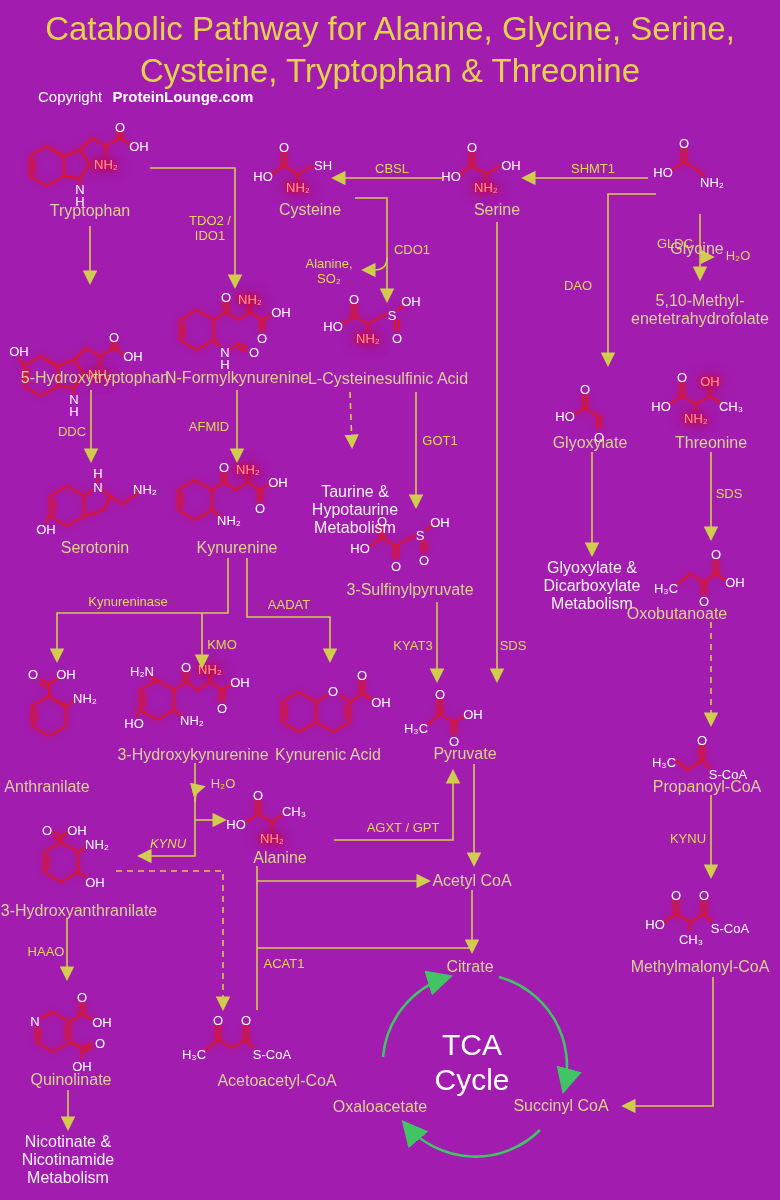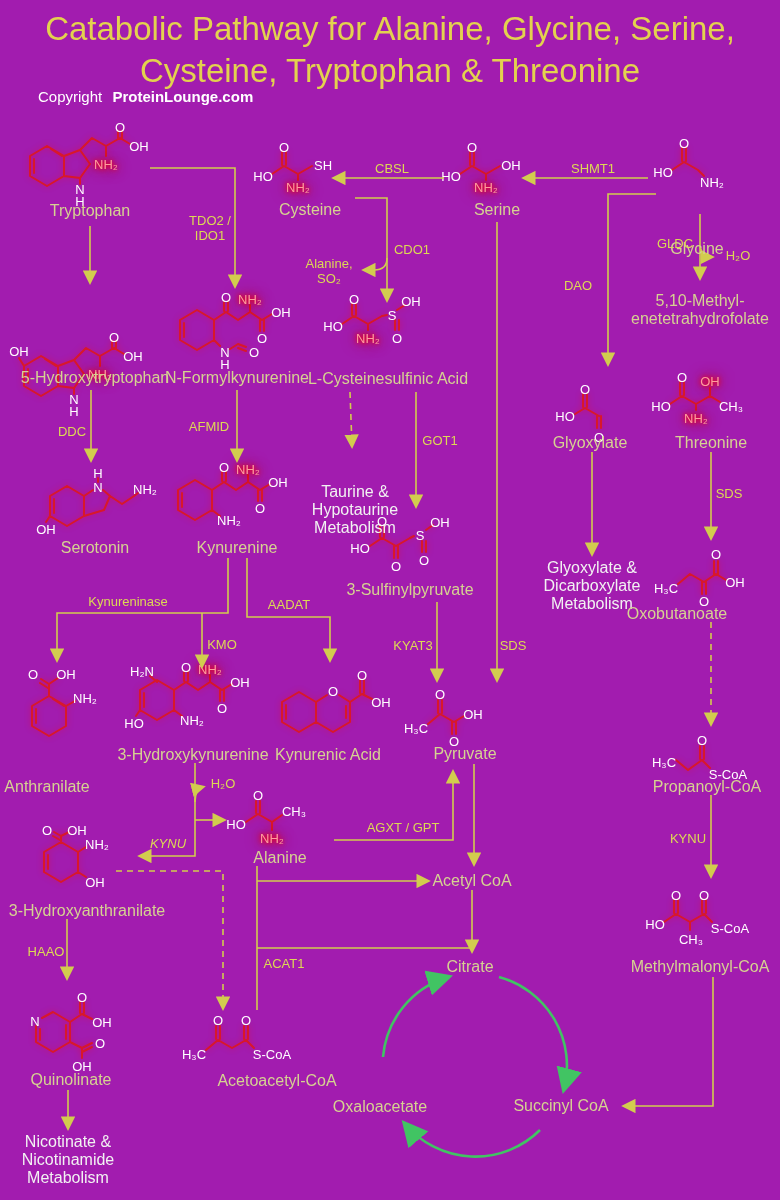--- a/index.html
+++ b/index.html
@@ -331,21 +331,21 @@
       <div class="nlab wlab" style="left: 592px; top: 586px;">Glyoxylate &amp;
 Dicarboxylate
 Metabolism</div>
       <div class="nlab klab" style="left: 677px; top: 614px;">Oxobutanoate</div>
       <div class="nlab klab" style="left: 47px; top: 755px; margin-top: 32px;">Anthranilate</div>
       <div class="nlab klab" style="left: 193px; top: 755px;">3-Hydroxykynurenine</div>
       <div class="nlab klab" style="left: 328px; top: 755px;">Kynurenic Acid</div>
       <div class="nlab klab" style="left: 465px; top: 754px;">Pyruvate</div>
       <div class="nlab klab" style="left: 707px; top: 787px;">Propanoyl-CoA</div>
       <div class="nlab klab" style="left: 280px; top: 858px;">Alanine</div>
-      <div class="nlab klab" style="left: 87px; top: 911px;">3-Hydroxyanthranilate</div>
+      <div class="nlab klab" style="left: 79px; top: 911px;">3-Hydroxyanthranilate</div>
       <div class="nlab klab" style="left: 472px; top: 881px;">Acetyl CoA</div>
       <div class="nlab klab" style="left: 700px; top: 967px;">Methylmalonyl-CoA</div>
       <div class="nlab klab" style="left: 71px; top: 1080px;">Quinolinate</div>
       <div class="nlab klab" style="left: 242px; top: 1081px; margin-left: 35px;">Acetoacetyl-CoA</div>
       <div class="nlab wlab" style="left: 68px; top: 1160px;">Nicotinate &amp;
 Nicotinamide
 Metabolism</div>
       <div class="nlab klab" style="left: 470px; top: 967px;">Citrate</div>
       <div class="nlab klab" style="left: 561px; top: 1106px;">Succinyl CoA</div>
       <div class="nlab klab" style="left: 380px; top: 1107px;">Oxaloacetate</div>
@@ -369,14 +369,16 @@
       <div class="elab" style="left: 403px; top: 828px;">AGXT / GPT</div>
       <div class="elab" style="left: 46px; top: 952px;">HAAO</div>
       <div class="elab" style="left: 284px; top: 964px;">ACAT1</div>
       <div class="elab" style="left: 688px; top: 839px;">KYNU</div>
       <div class="elab" style="left: 738px; top: 256px;">H₂O</div>
       <div class="elab" style="left: 329px; top: 271px;">Alanine,
 SO₂</div>
       <div class="elab" style="left: 223px; top: 784px;">H₂O</div>
     </div>
 
+  <div id="tca-label">TCA
+Cycle</div>
 
 </div>
 
 </body></html>

